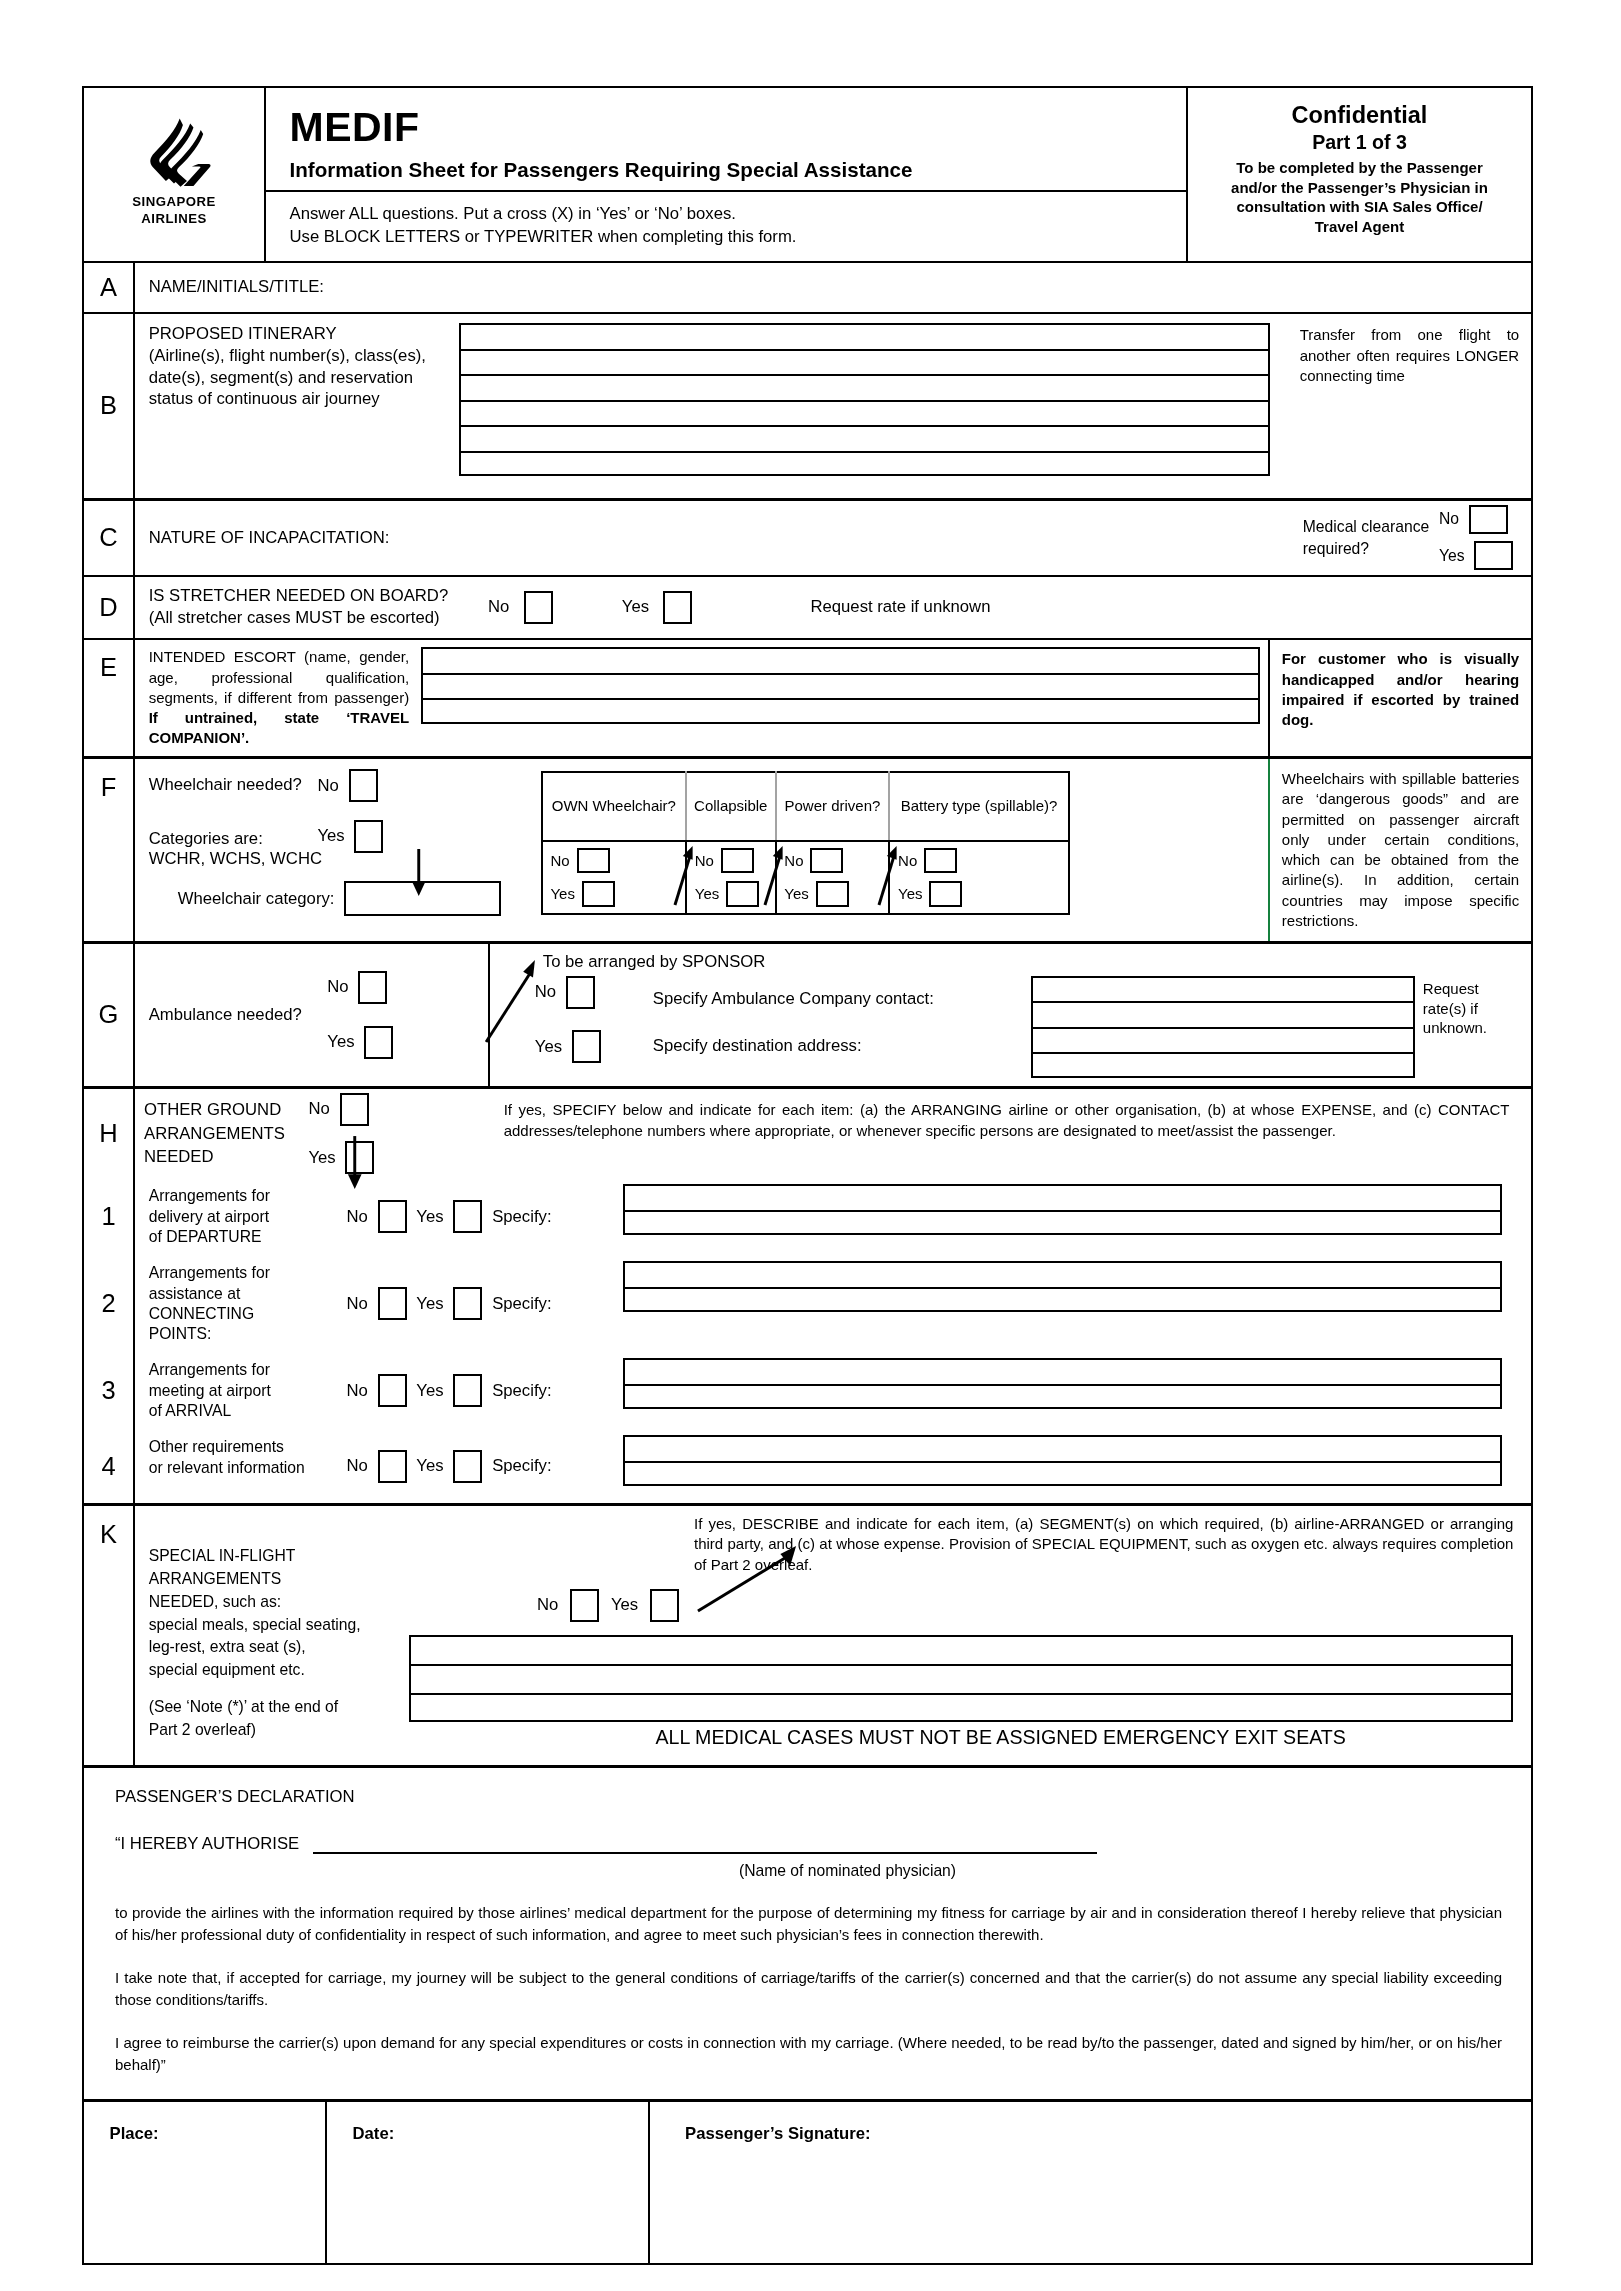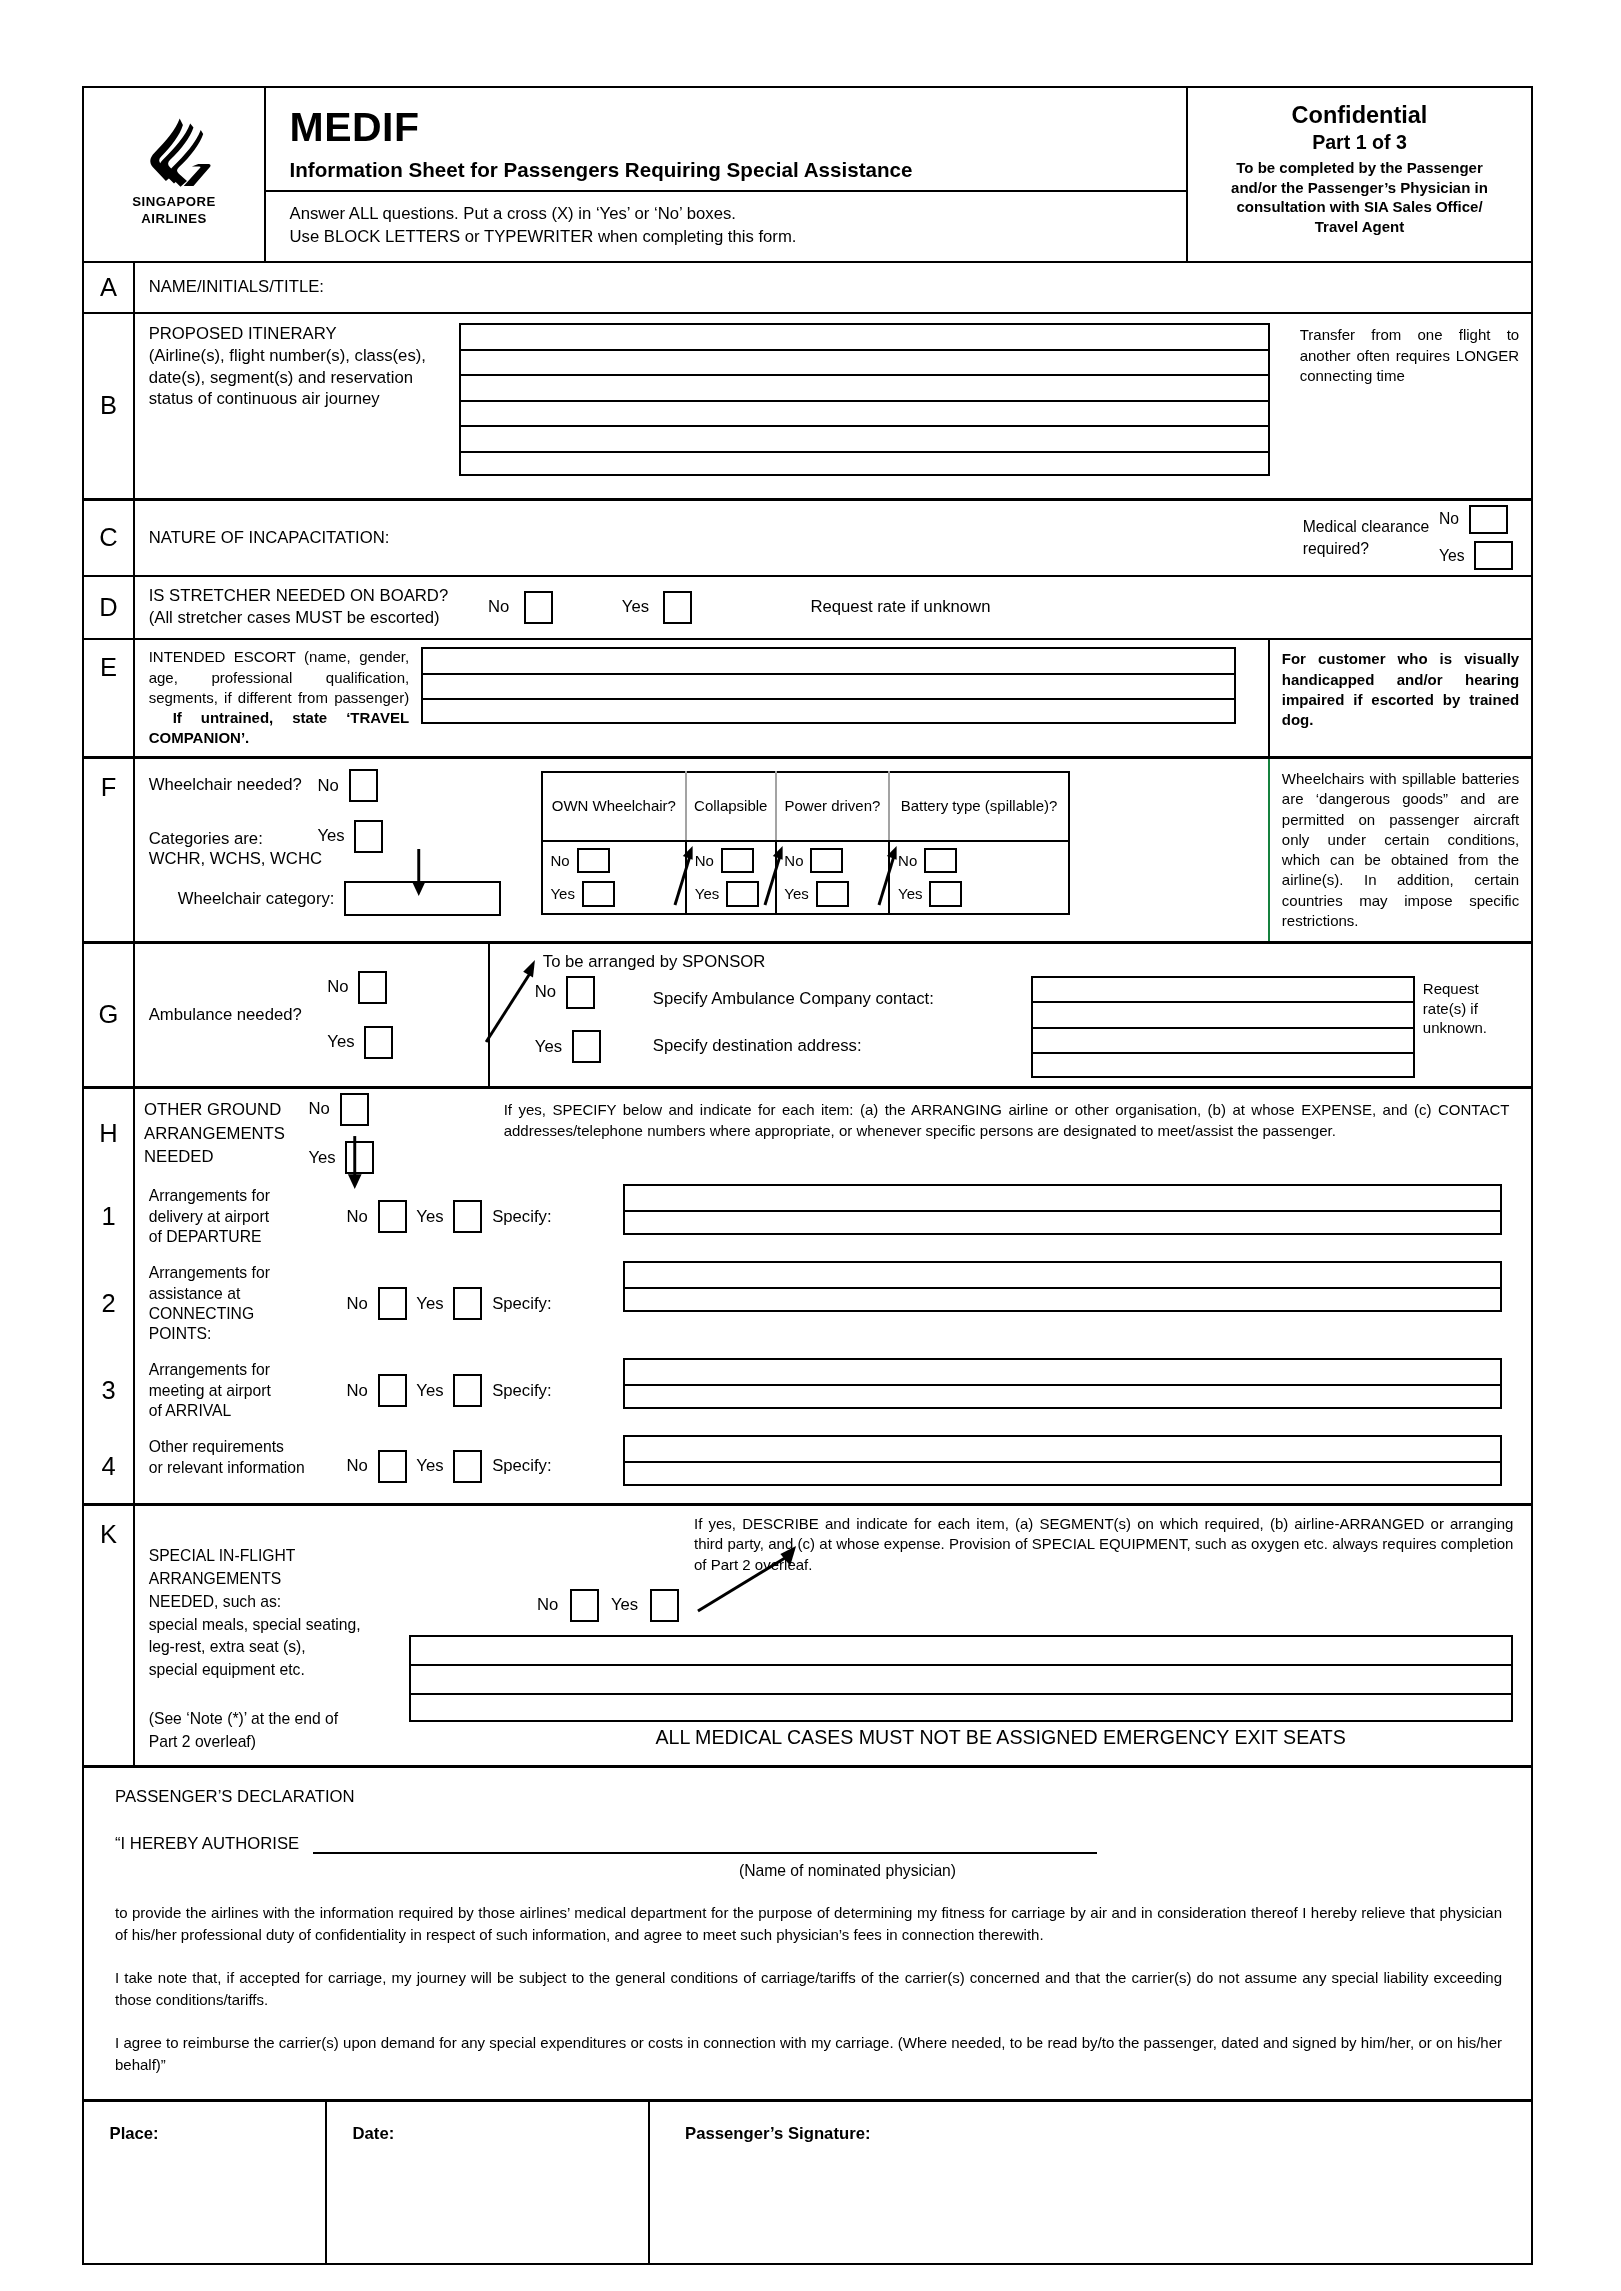--- a/index.html
+++ b/index.html
@@ -36,21 +36,21 @@
     align-items: center;
     justify-content: center;
     font-size: 25.5px;
     border-right: 2px solid #000;
     box-sizing: border-box;
   }
   .letter-cell.top { align-items: flex-start; padding-top: 13.7px; }
 
   .txt { font-size: 16.7px; line-height: 1.3; }
   .txt-sm { font-size: 15px; line-height: 1.35; }
-  .bold { font-weight: bold; margin-left: 24px; }
+  .bold { font-weight: bold; }
   .just { text-align: justify; text-align-last: left; }
 
   
   .cbox {
     display: inline-block;
     border: 2px solid #000;
     background: #fff;
     vertical-align: middle;
     box-sizing: border-box;
   }
@@ -608,21 +608,21 @@
     </div>
 
     <div class="secK bb" style="border-bottom-width:3.9px">
       <div class="letter-cell top">K</div>
       <div class="left">
         <div>SPECIAL IN-FLIGHT ARRANGEMENTS</div>
         <div>NEEDED, such as:</div>
         <div>special meals, special seating,</div>
         <div>leg-rest, extra seat (s),</div>
         <div>special equipment etc.</div>
-        <div style="margin-top:26px;">
+        <div style="margin-top:14px;">
           <div>(See ‘Note (*)’ at the end of</div>
           <div>Part 2 overleaf)</div>
         </div>
       </div>
       <div class="mid">
         <div class="txt-sm just" style="margin-left:265px;">If yes, DESCRIBE and indicate for each item, (a) SEGMENT(s) on which required, (b) airline-ARRANGED or arranging third party, and (c) at whose expense. Provision of SPECIAL EQUIPMENT, such as oxygen etc. always requires completion of Part 2 overleaf.</div>
         <div style="position:relative;display:flex;align-items:center;gap:11.8px;font-size:16.7px;margin-top:13.7px;margin-left:108px;">
           <svg class="arrow" style="left:157px;top:-45px;width:108px;height:71px;" viewBox="0 0 110 72">
             <line x1="4" y1="68" x2="96" y2="12" stroke="#000" stroke-width="3"></line>
             <polygon points="104,2 88,10 98,22" fill="#000"></polygon>

